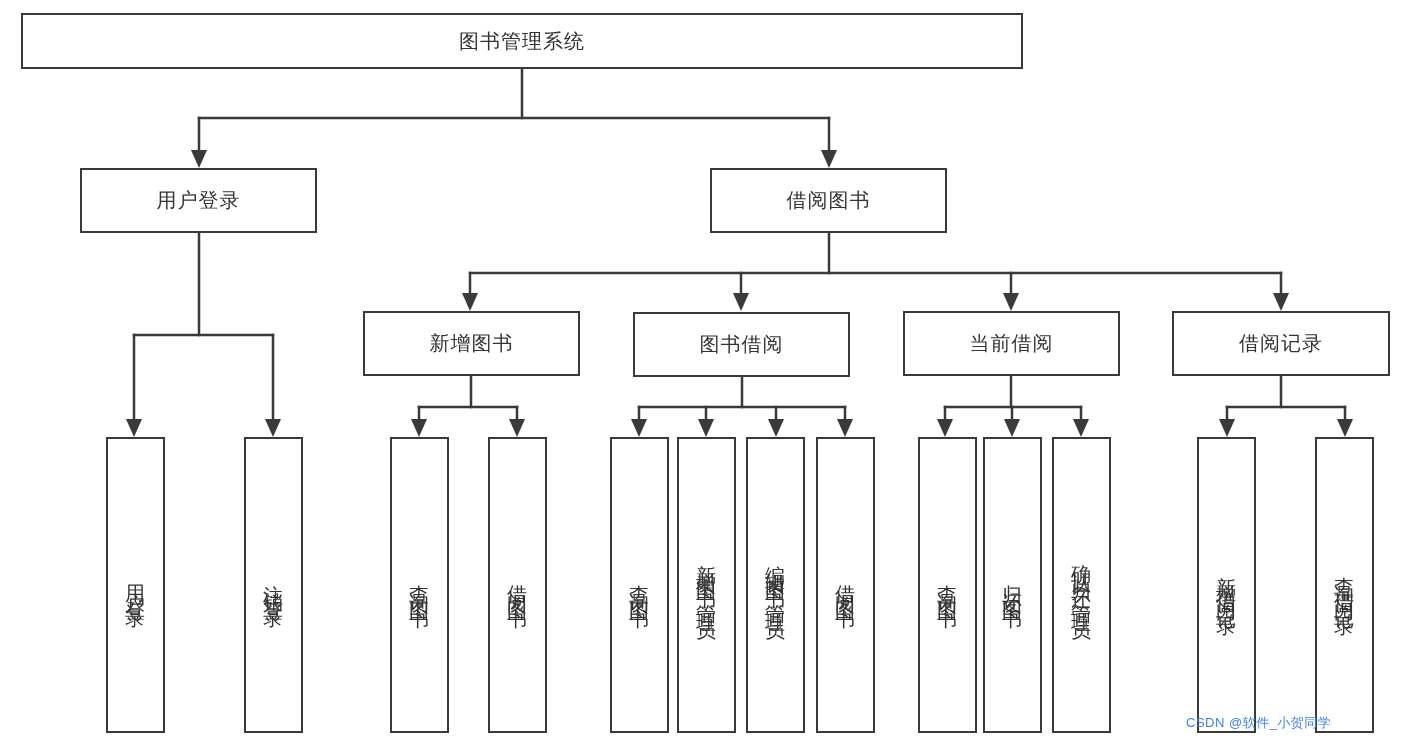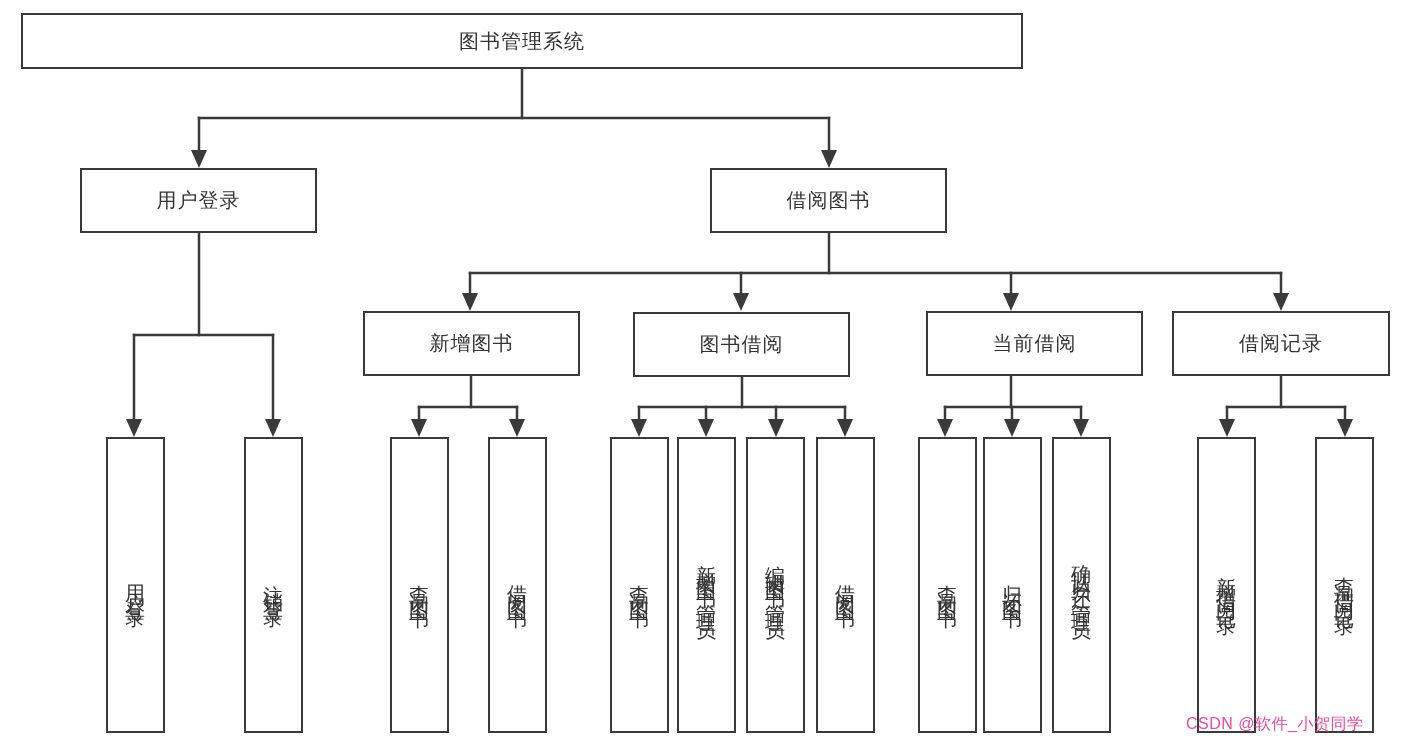--- a/index.html
+++ b/index.html
@@ -12,21 +12,21 @@
     position:absolute;background:#ffffff;border:2.5px solid #3a3a3a;box-sizing:border-box;
     display:flex;align-items:center;justify-content:center;
   }
   .hnode{font-size:20px;letter-spacing:1px;}
   .vnode span{
     writing-mode:vertical-rl;text-orientation:mixed;
     font-size:20px;line-height:1.2;letter-spacing:8px;
   }
   .watermark{
     position:absolute;left:1186px;top:714px;width:210px;
-    font-size:16px;color:#ec4899;letter-spacing:0.5px;white-space:nowrap;z-index:5;
+    font-size:13px;color:#3b82f6;letter-spacing:0.5px;white-space:nowrap;z-index:5;
   }
 </style>
 </head>
 <body>
 
 <div class="stage">
 
   <svg class="connectors" viewBox="0 0 1405 747" xmlns="http://www.w3.org/2000/svg">
       <line x1="522" y1="69" x2="522" y2="118" stroke="#3a3a3a" stroke-width="2.5" stroke-linecap="square"></line>
       <line x1="199" y1="118" x2="829" y2="118" stroke="#3a3a3a" stroke-width="2.5" stroke-linecap="square"></line>
@@ -92,21 +92,21 @@
   <div class="node hnode" style="left:710px;top:168px;width:237px;height:65px;">
     <span>借阅图书</span>
   </div>
 
   <div class="node hnode" style="left:363px;top:311px;width:217px;height:65px;">
     <span>新增图书</span>
   </div>
   <div class="node hnode" style="left:633px;top:312px;width:217px;height:65px;">
     <span>图书借阅</span>
   </div>
-  <div class="node hnode" style="left:926px;top:311px;width:217px;height:65px;">
+  <div class="node hnode" style="left:903px;top:311px;width:217px;height:65px;">
     <span>当前借阅</span>
   </div>
   <div class="node hnode" style="left:1172px;top:311px;width:218px;height:65px;">
     <span>借阅记录</span>
   </div>
 
   <div class="node vnode" style="left:106px;top:437px;width:59px;height:296px;">
     <span>用户登录</span>
   </div>
   <div class="node vnode" style="left:244px;top:437px;width:59px;height:296px;">

